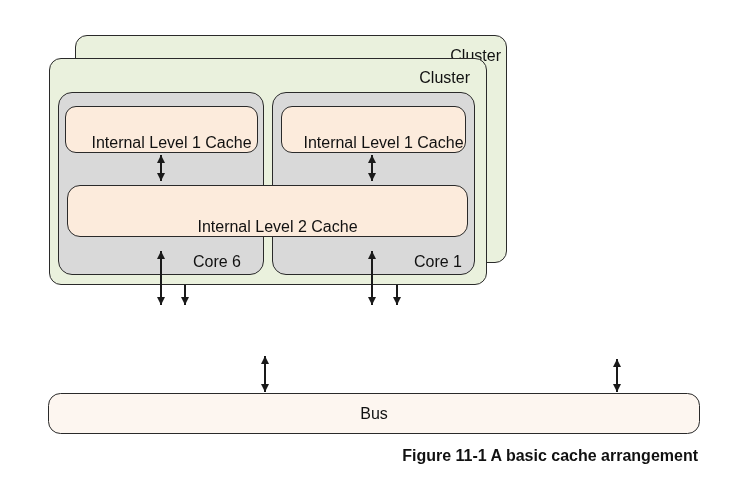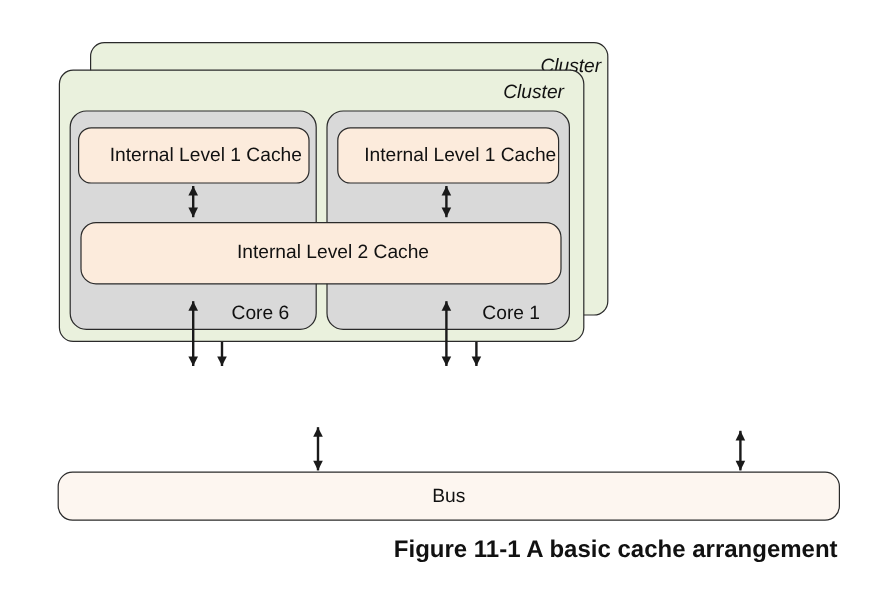--- a/index.html
+++ b/index.html
@@ -21,45 +21,44 @@
     box-sizing: border-box;
     border: 1.4px solid var(--border, #2a2a2a);
   }
   .cluster {
     background: var(--cluster_fill, #eaf1dd);
     border-radius: 12px;
   }
   .cluster .corner-label {
     position: absolute;
     white-space: nowrap;
-    font-style: italic;
   }
   #cluster-back { left: 75px; top: 35px; width: 432px; height: 228px; z-index: 2; }
   #cluster-back .corner-label { top: 11px; right: 5px; }
   #cluster-front { left: 49px; top: 58px; width: 438px; height: 227px; z-index: 3; }
   #cluster-front .corner-label { top: 10px; right: 16px; }
   .core {
     background: var(--core_fill, #d9d9d9);
     border-radius: 14px;
     z-index: 4;
   }
   #core0 { left: 58px; top: 92px; width: 206px; height: 183px; }
   #core1 { left: 272px; top: 92px; width: 203px; height: 183px; }
   .core .corner-label {
     position: absolute;
     bottom: 3px;
     white-space: nowrap;
   }
   #core0 .corner-label { right: 22px; }
-  #core1 .corner-label { right: 24px; }
+  #core1 .corner-label { right: 12px; }
   .cache {
     background: var(--cache_fill, #fcebdc);
     border-radius: 11px;
     display: flex;
-    align-items: center;
+    align-items: flex-end;
     justify-content: center;
     text-align: center;
     padding-left: 20px;
   }
   #l1-core0 { left: 65px; top: 106px; width: 193px; height: 47px; z-index: 6; }
   #l1-core1 { left: 281px; top: 106px; width: 185px; height: 47px; z-index: 6; }
   #l2 { left: 67px; top: 185px; width: 401px; height: 52px; z-index: 5; border-radius: 13px; }
   #l3 { left: 45px; top: 305px; width: 468px; height: 50px; z-index: 5; border-radius: 16px; }
   #bus {
     left: 48px; top: 393px; width: 652px; height: 41px; z-index: 5;
@@ -100,21 +99,21 @@
   #arr-backcluster-l3-left  { left: 184px; top: 277px; height: 28px; }
   #arr-backcluster-l3-right { left: 396px; top: 277px; height: 28px; }
   #arr-l3-bus  { left: 264px; top: 356px; height: 36px; }
   #arr-mem-bus { left: 616px; top: 359px; height: 33px; }
 
   #figure-caption {
     position: absolute;
     top: 447px;
     right: 44px;
     font-weight: bold;
-    font-size: 20px;
+    font-size: 16px;
     white-space: nowrap;
     z-index: 11;
     margin-left: 44px;
   }
 </style>
 </head>
 <body>
 
 <div id="canvas">
 

